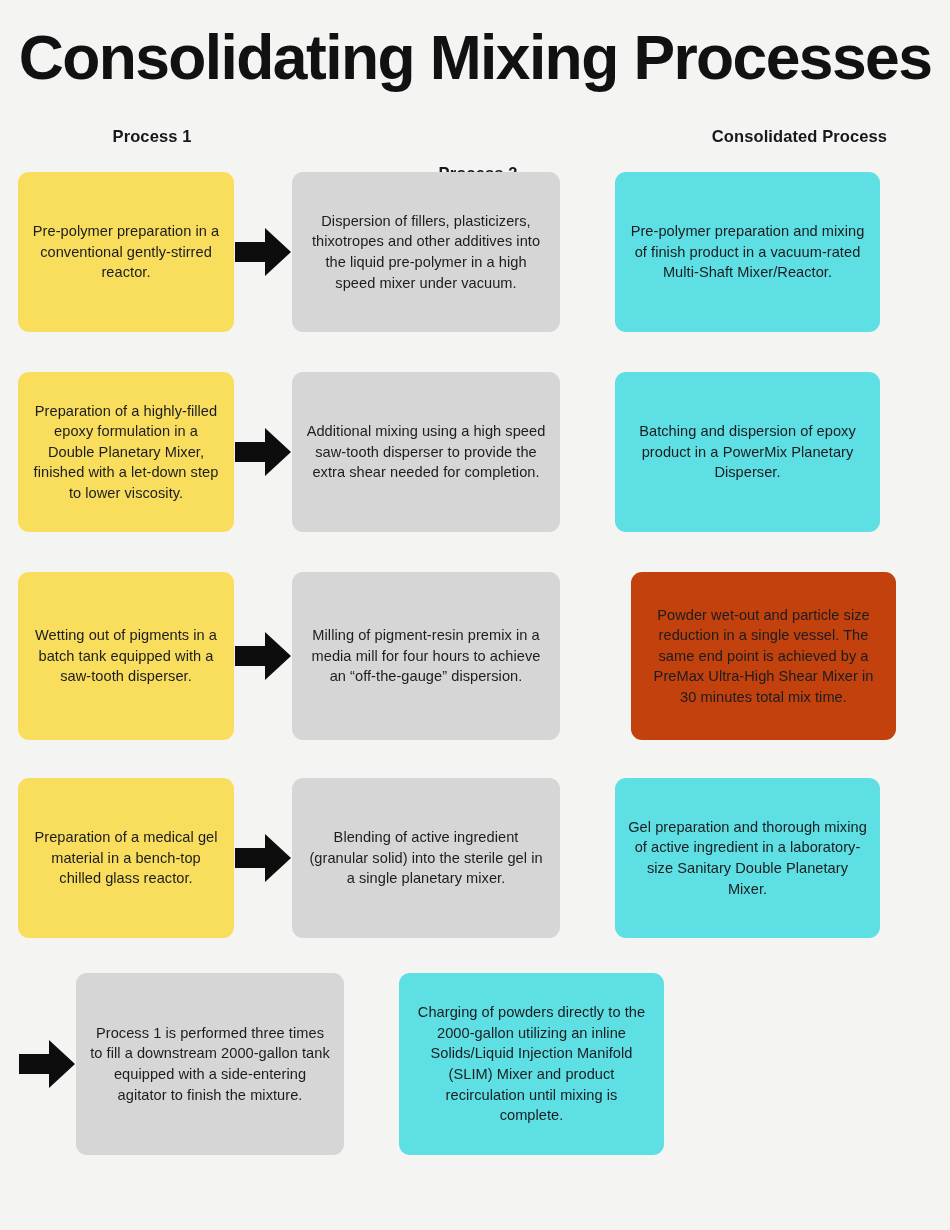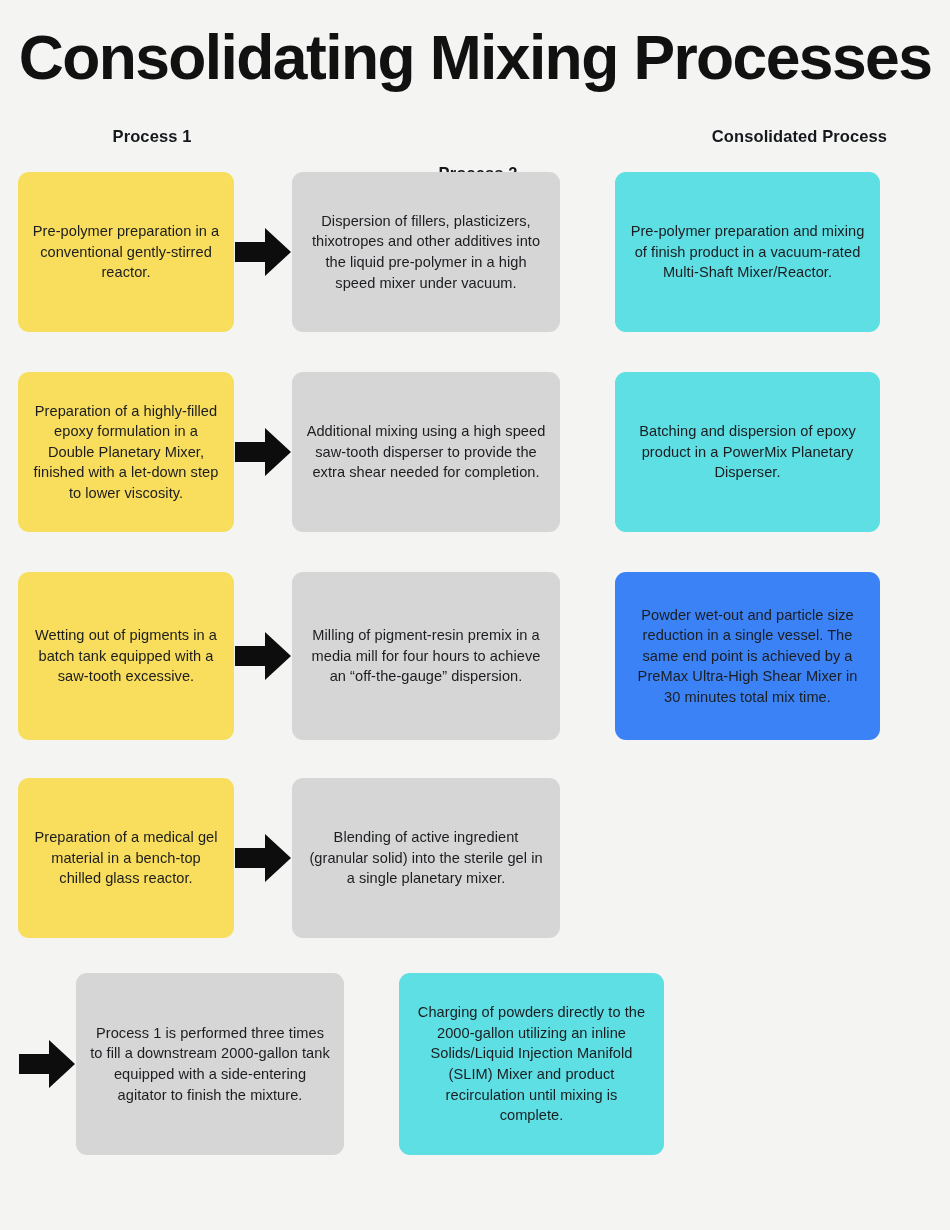--- a/index.html
+++ b/index.html
@@ -160,48 +160,51 @@
         <div class="cell c2" style="background: rgb(214, 214, 214);">
           <span class="cell-text">Additional mixing using a high speed saw-tooth disperser to provide the extra shear needed for completion.</span>
         </div>
         <div class="gap-plain"></div>
         <div class="cell c3" style="background: rgb(93, 223, 228);">
           <span class="cell-text">Batching and dispersion of epoxy product in a PowerMix Planetary Disperser.</span>
         </div>
       </div>
       <div class="row" style="height: 168px; margin-bottom: 38px;">
         <div class="cell c1" style="background: rgb(249, 221, 92);">
-          <span class="cell-text">Wetting out of pigments in a batch tank equipped with a saw-tooth excessive.</span>
+          <span class="cell-text">Wetting out of pigments in a batch tank equipped with a saw-tooth disperser.</span>
         </div>
         <div class="gap-arrow">
           <svg class="arrow" viewBox="0 0 56 52">
             <path d="M0 16 L30 16 L30 2 L56 26 L30 50 L30 36 L0 36 Z" fill="#0d0d0d"></path>
           </svg>
         </div>
         <div class="cell c2" style="background: rgb(214, 214, 214);">
           <span class="cell-text">Milling of pigment-resin premix in a media mill for four hours to achieve an “off-the-gauge” dispersion.</span>
         </div>
         <div class="gap-plain"></div>
-        <div class="cell c3" style="background: #3b82f6;">
+        <div class="cell c3" style="background: #c2410c; margin-left: 16px;">
           <span class="cell-text">Powder wet-out and particle size reduction in a single vessel. The same end point is achieved by a PreMax Ultra-High Shear Mixer in 30 minutes total mix time.</span>
         </div>
       </div>
       <div class="row" style="height: 160px; margin-bottom: 35px;">
         <div class="cell c1" style="background: rgb(249, 221, 92);">
           <span class="cell-text">Preparation of a medical gel material in a bench-top chilled glass reactor.</span>
         </div>
         <div class="gap-arrow">
           <svg class="arrow" viewBox="0 0 56 52">
             <path d="M0 16 L30 16 L30 2 L56 26 L30 50 L30 36 L0 36 Z" fill="#0d0d0d"></path>
           </svg>
         </div>
         <div class="cell c2" style="background: rgb(214, 214, 214);">
           <span class="cell-text">Blending of active ingredient (granular solid) into the sterile gel in a single planetary mixer.</span>
         </div>
         <div class="gap-plain"></div>
+        <div class="cell c3" style="background: rgb(93, 223, 228);">
+          <span class="cell-text">Gel preparation and thorough mixing of active ingredient in a laboratory-size Sanitary Double Planetary Mixer.</span>
+        </div>
       </div>
       <div class="row" style="height: 182px;">
         <div class="gap-arrow">
           <svg class="arrow" viewBox="0 0 56 52">
             <path d="M0 16 L30 16 L30 2 L56 26 L30 50 L30 36 L0 36 Z" fill="#0d0d0d"></path>
           </svg>
         </div>
         <div class="cell c2" style="background: rgb(214, 214, 214);">
           <span class="cell-text">Process 1 is performed three times to fill a downstream 2000-gallon tank equipped with a side-entering agitator to finish the mixture.</span>
         </div>

